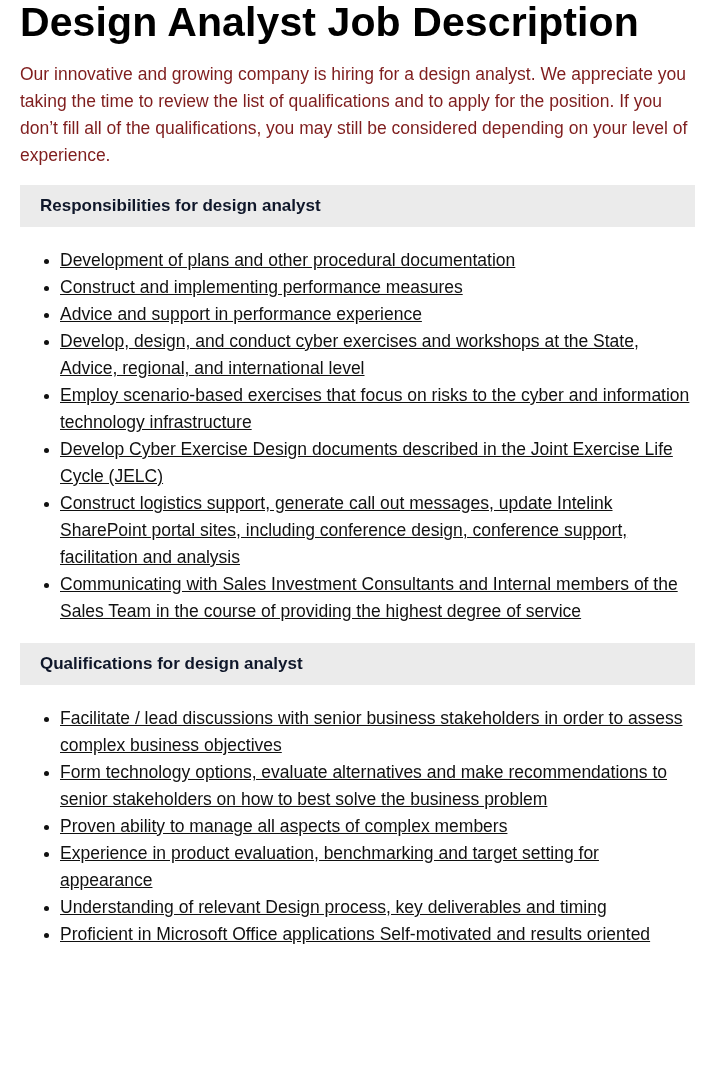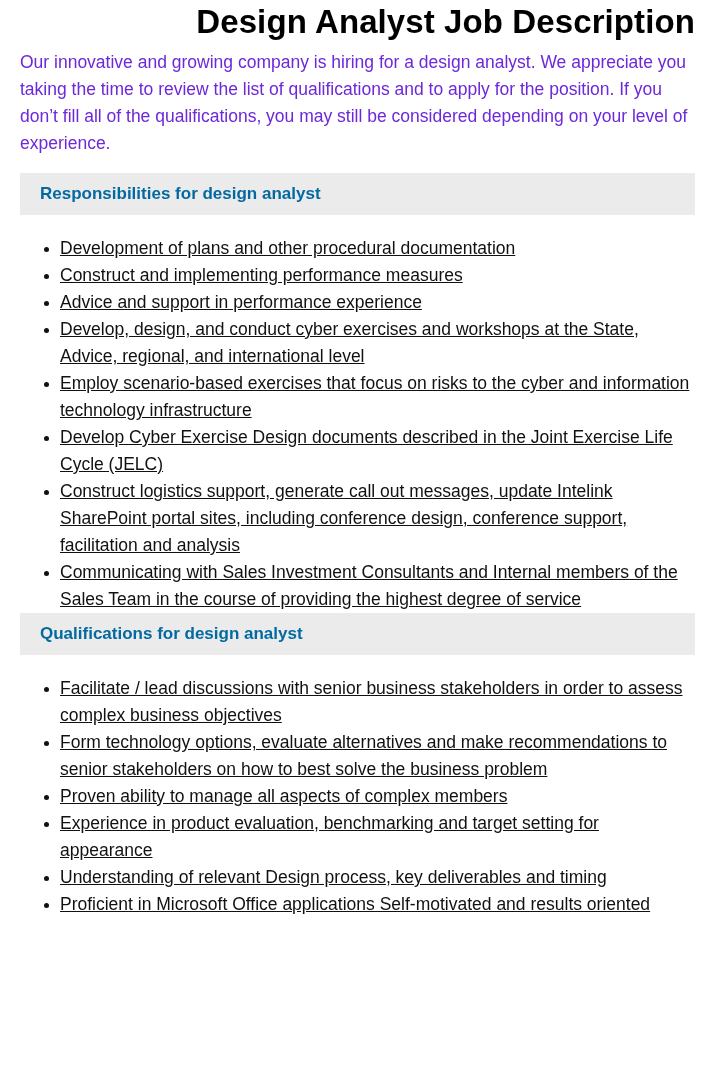--- a/index.html
+++ b/index.html
@@ -13,42 +13,42 @@
       overflow: hidden;
       font-family: "Liberation Sans", "DejaVu Sans", sans-serif;
       color: #111111;
     }
     .page {
       padding: 0 25px 0 20px;
     }
     h1.title {
       margin: 0;
       padding-top: 2px;
-      text-align: right;
-      font-size: 33px;
+      text-align: left;
+      font-size: 41px;
       line-height: 40px;
       font-weight: bold;
       letter-spacing: 0.1px;
       color: #000;
     }
     p.intro {
-      margin: 7px 0 0 0;
+      margin: 19px 0 0 0;
       font-size: 17.5px;
       line-height: 27px;
-      color: #6d28d9;
+      color: #7f1d1d;
     }
     .section-header {
       margin-top: 16px;
       background: #ebebeb;
       height: 42px;
       line-height: 42px;
       padding-left: 20px;
       font-size: 17px;
       font-weight: bold;
-      color: #0369a1;
+      color: #0f172a;
     }
     ul.items {
       margin: 20px 0 0 0;
       padding-left: 40px;
       list-style: none;
     }
     ul.items li {
       position: relative;
       font-size: 17.5px;
       line-height: 27px;
@@ -59,21 +59,21 @@
     ul.items li .bullet {
       position: absolute;
       left: -16px;
       top: 12px;
       width: 5px;
       height: 5px;
       border-radius: 50%;
       background: #111;
     }
     .section-header.second {
-      margin-top: 0;
+      margin-top: 18px;
     }
   </style>
 </head>
 <body>
 
 <div class="page">
   <h1 class="title">Design Analyst Job Description</h1>
 
   <p class="intro">Our innovative and growing company is hiring for a design analyst. We appreciate you taking the time to review the list of qualifications and to apply for the position. If you don’t fill all of the qualifications, you may still be considered depending on your level of experience.</p>
 

